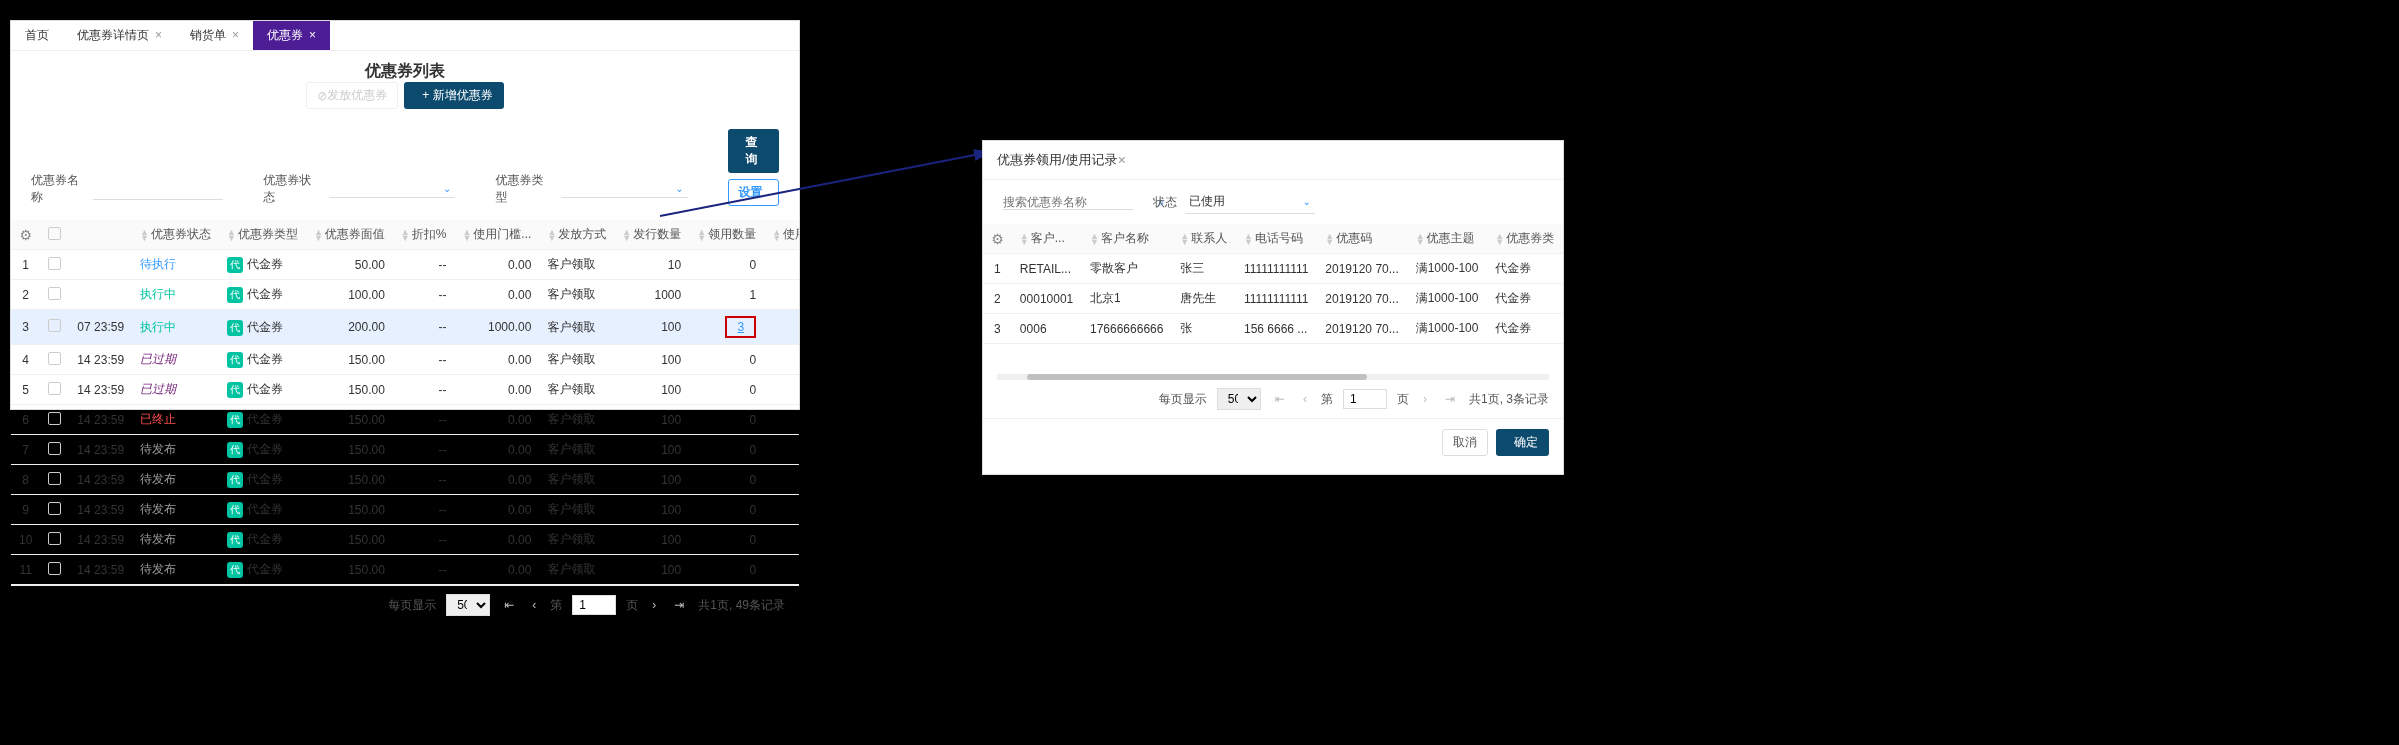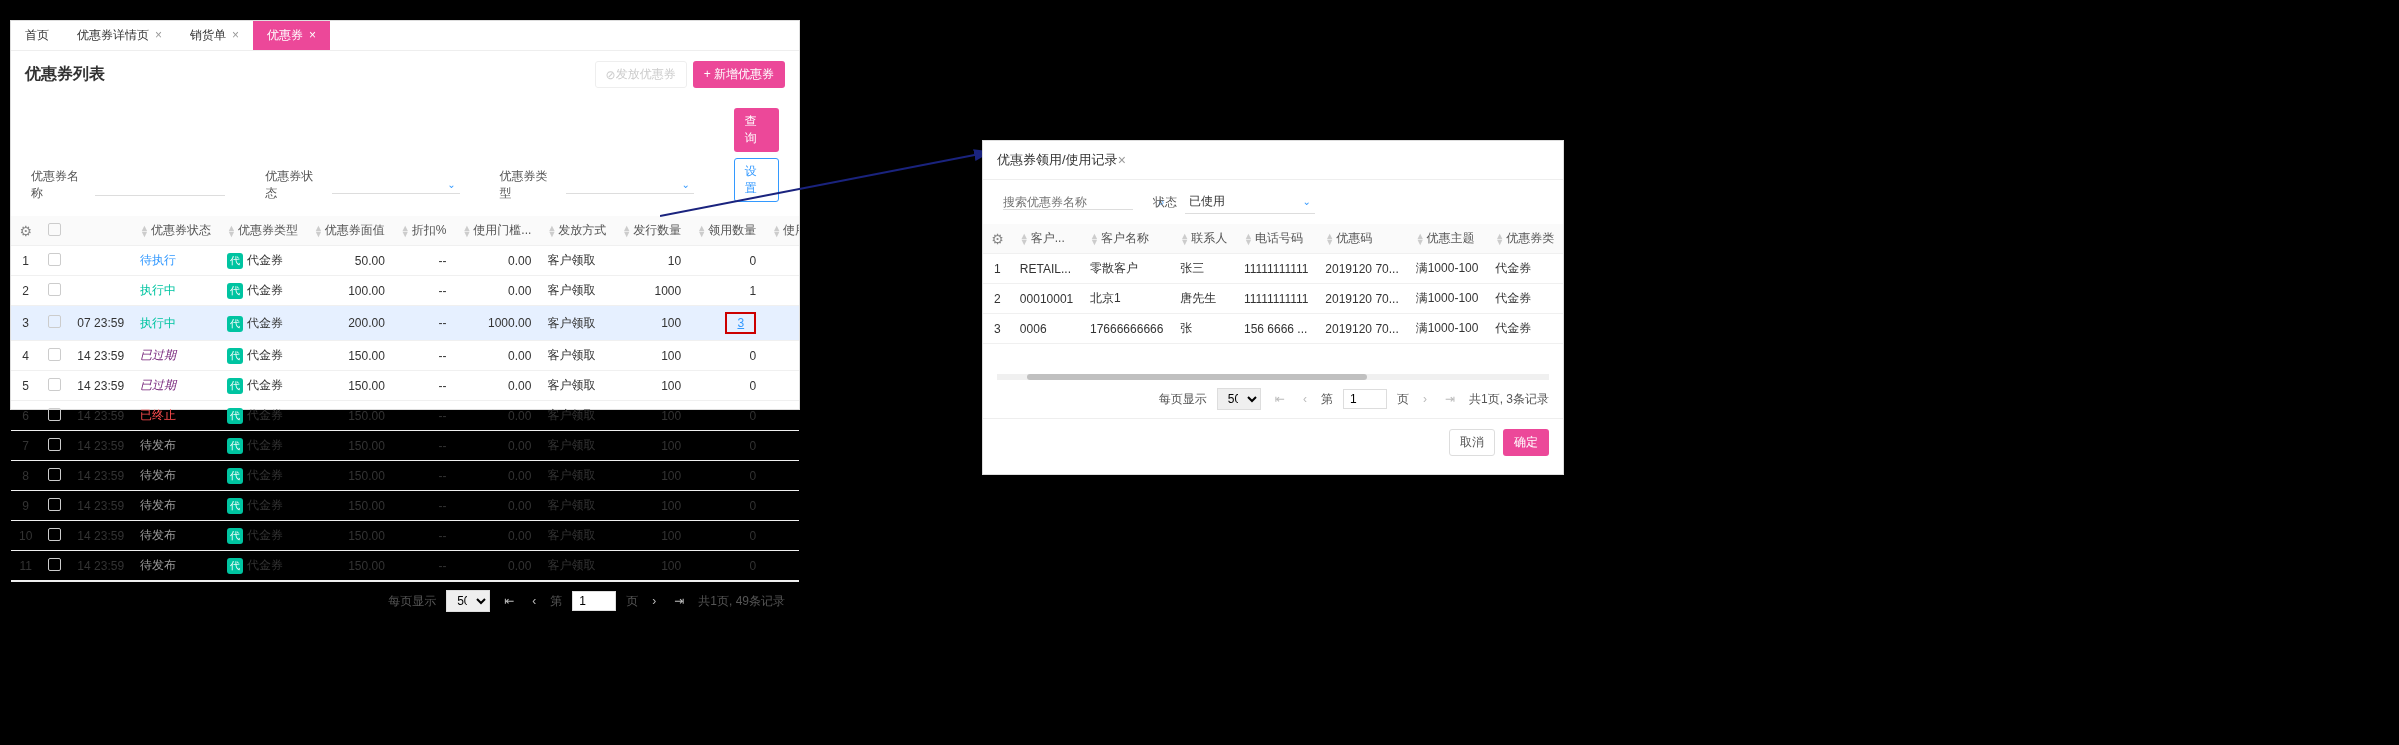--- a/index.html
+++ b/index.html
@@ -2,36 +2,36 @@
 <html><head>
 <meta charset="utf-8">
 <style>
 * { box-sizing: border-box; margin: 0; padding: 0; }
 body { font-family: -apple-system, "Microsoft YaHei", sans-serif; font-size: 12px; background: #000; color: #333; position: relative; width: 2399px; height: 745px; }
 .window { position: absolute; background: #fff; border: 1px solid #ddd; }
 .left-window { left: 10px; top: 20px; width: 790px; height: 390px; }
 .right-window { left: 982px; top: 140px; width: 582px; height: 335px; }
 .tabs { display: flex; border-bottom: 1px solid #eee; height: 30px; align-items: flex-end; }
 .tab { padding: 6px 14px; font-size: 12px; color: #333; cursor: pointer; position: relative; }
-.tab.active { background: #ec4899; color: #fff; }
+.tab.active { background: #4c1d95; color: #fff; }
 .tab .close { margin-left: 6px; color: #999; }
 .tab.active .close { color: #fff; }
-.page-header { display: flex; justify-content: space-between; align-items: center; padding: 10px 14px; }
+.page-header { display: flex; justify-content: space-between; align-items: center; padding: 10px 14px; flex-direction: column; }
 .page-title { font-size: 16px; font-weight: 600; }
 .btn { display: inline-flex; align-items: center; padding: 4px 10px; border-radius: 3px; font-size: 12px; cursor: pointer; border: 1px solid transparent; }
 .btn-disabled { color: #ccc; border-color: #eee; }
-.btn-primary { background: #ec4899; color: #fff; }
+.btn-primary { background: #0c4a6e; color: #fff; padding-left: 17px; }
 .btn-outline { border: 1px solid #3399ff; color: #3399ff; }
 .btn-default { border: 1px solid #ddd; color: #555; background: #fff; }
 .header-actions { display: flex; gap: 6px; }
 .filters { display: flex; align-items: flex-end; padding: 10px 20px 14px; gap: 40px; }
 .filter { display: flex; align-items: center; gap: 8px; font-size: 12px; color: #555; }
 .filter input, .filter .select { border: none; border-bottom: 1px solid #ddd; padding: 3px 4px; width: 130px; font-size: 12px; outline: none; background: transparent; }
 .filter .select { display: flex; justify-content: space-between; align-items: center; color: #999; cursor: pointer; }
-.filter-btns { display: flex; flex-direction: column; gap: 6px; margin-left: auto; }
+.filter-btns { display: flex; flex-direction: column; gap: 6px; margin-left: auto; font-weight: bold; }
 .table-wrap { overflow: auto; }
 table { border-collapse: collapse; width: 100%; font-size: 12px; }
 th, td { padding: 6px 8px; border-bottom: 1px solid #f0f0f0; text-align: left; white-space: nowrap; }
 th { background: #fafafa; color: #555; font-weight: 500; }
 th.right, td.right { text-align: right; }
 th.center, td.center { text-align: center; }
 .checkbox { width: 13px; height: 13px; border: 1px solid #ccc; border-radius: 2px; display: inline-block; }
 .gear { color: #888; font-size: 14px; }
 .sort-icons { display: inline-block; color: #ccc; font-size: 9px; line-height: 6px; margin-right: 2px; vertical-align: middle; }
 .badge { display: inline-block; width: 16px; height: 16px; background: #00c4a1; color: #fff; border-radius: 3px; text-align: center; line-height: 16px; font-size: 10px; margin-right: 4px; }

